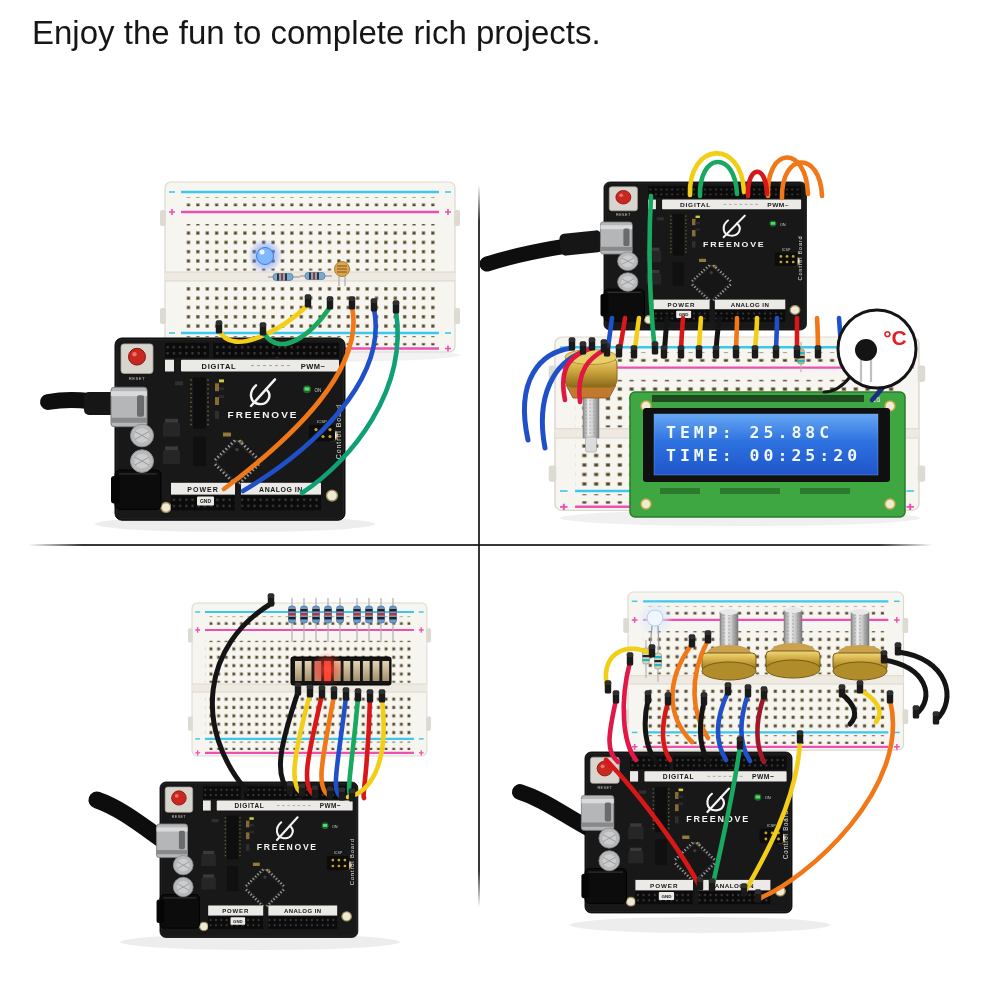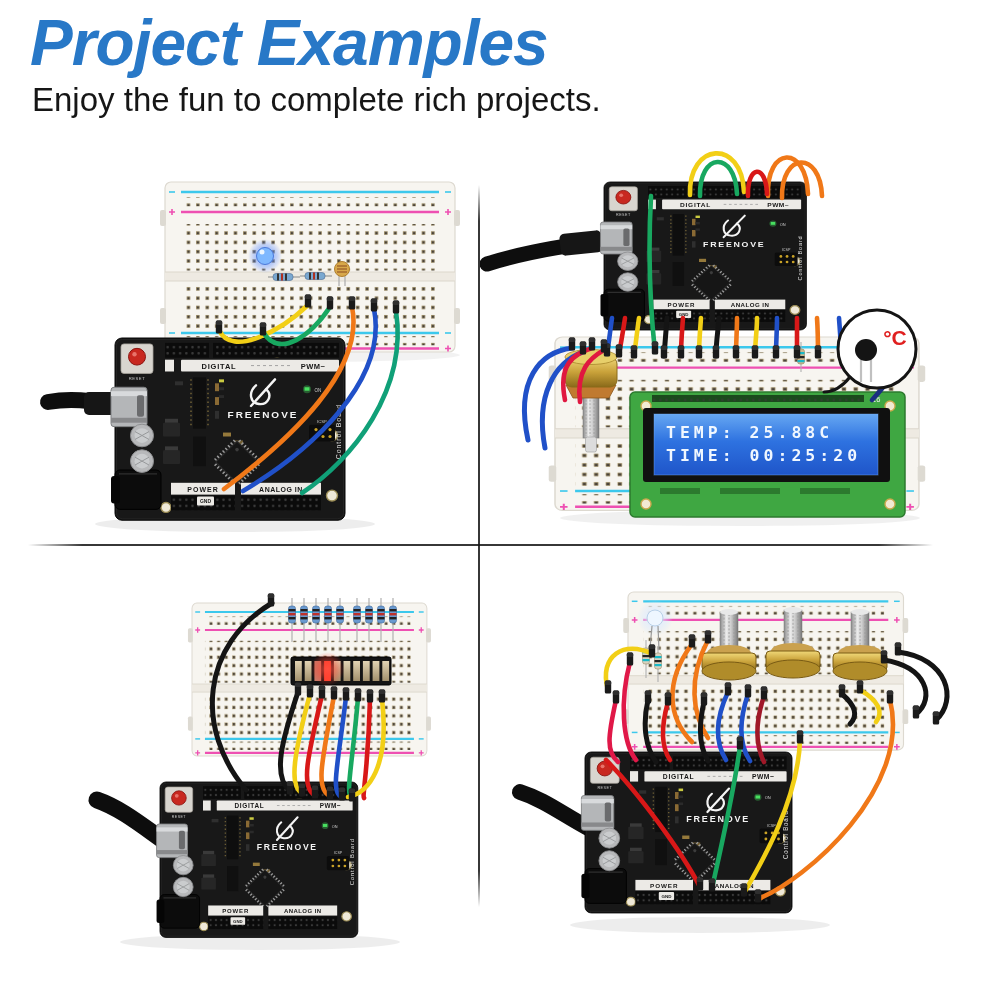--- a/index.html
+++ b/index.html
@@ -16,21 +16,20 @@
   .scene{position:absolute;}
   svg text{font-family:"Liberation Sans",sans-serif;}
   .lcdtxt{font-family:"DejaVu Sans Mono",monospace;font-weight:bold;}
 </style>
 </head>
 <body>
 
 <div id="canvas">
 
   <div class="hdr">
-    <h1>Project Examples</h1>
     <p>Enjoy the fun to complete rich projects.</p>
   </div>
 
   <div class="divider-h"></div>
   <div class="divider-v"></div>
 
   <svg width="0" height="0" style="position:absolute" aria-hidden="true">
     <defs>
       <pattern id="bbHoles" width="9.4" height="9.3" patternUnits="userSpaceOnUse">
         <rect x="3.1" y="3" width="3.1" height="3.1" fill="#49423a" stroke="#a6925e" stroke-width="0.5"></rect>

